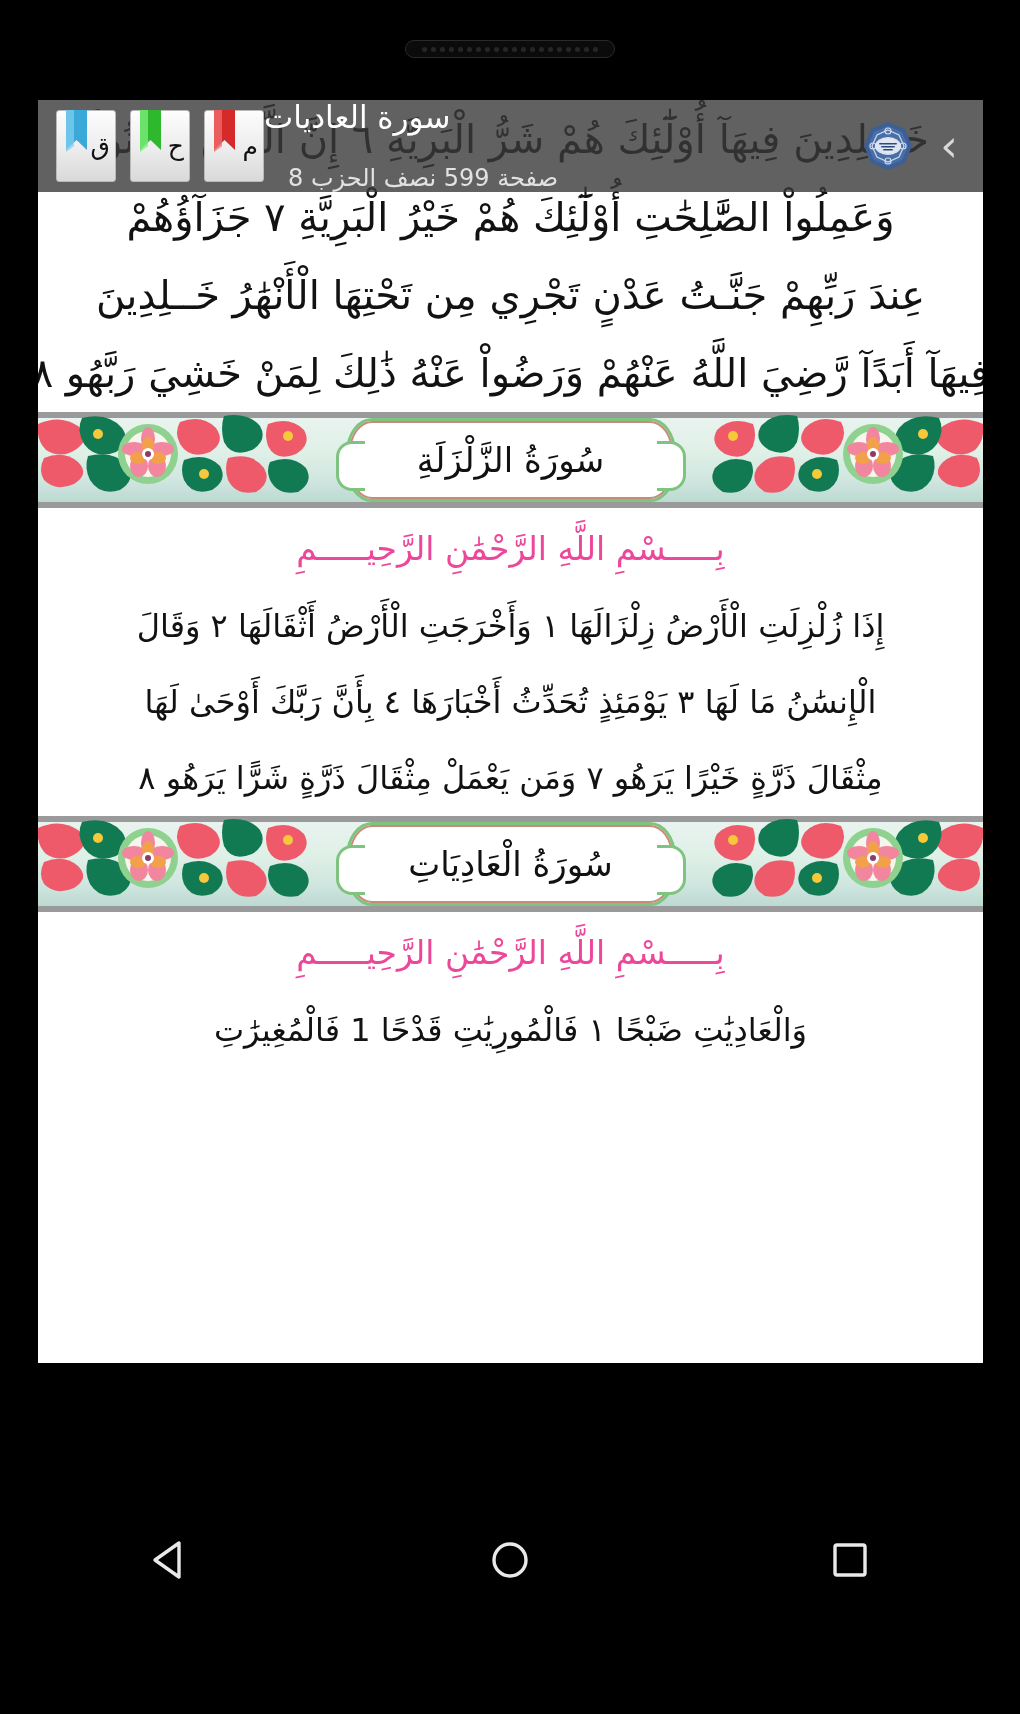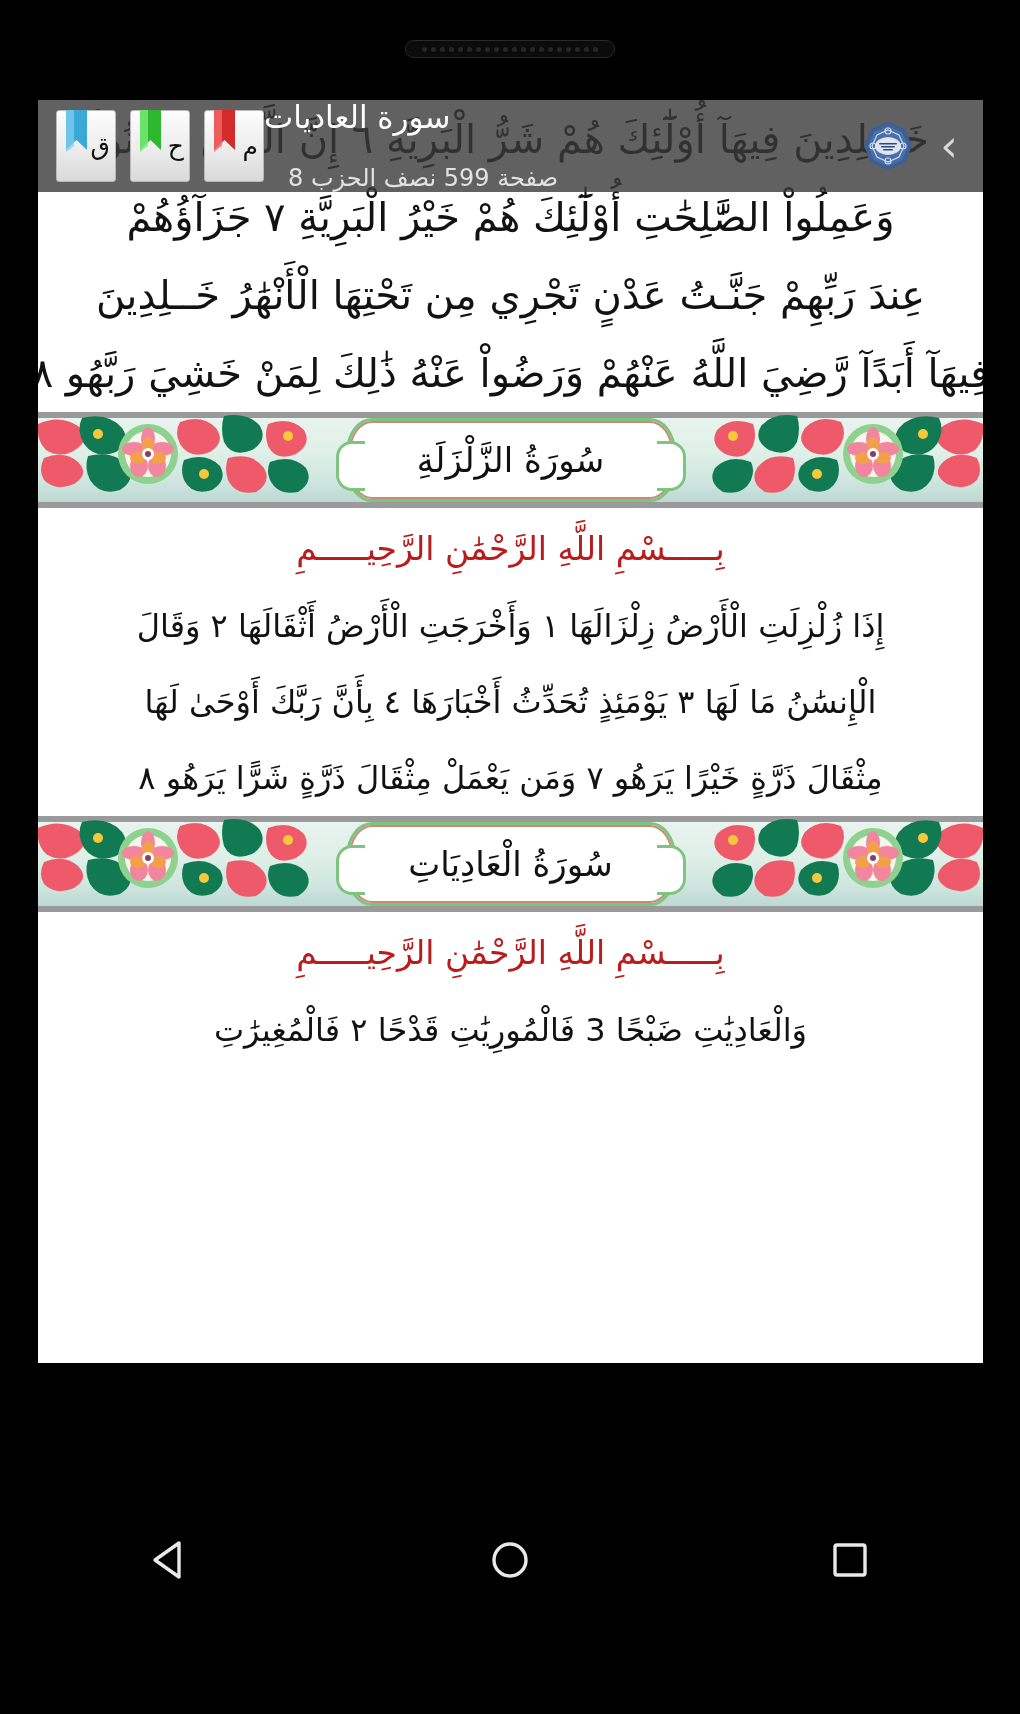--- a/index.html
+++ b/index.html
@@ -41,21 +41,21 @@
     font-family:"DejaVu Sans","Liberation Serif",serif;
     white-space:nowrap;
     line-height:1;
     letter-spacing:-0.5px;
   }
   .qline.big{ font-size:40px; height:78px; display:flex; align-items:center; justify-content:center; }
   .qline.mid{ font-size:32px; height:76px; display:flex; align-items:center; justify-content:center; }
   .basmala{
     font-size:33px; height:80px;
     display:flex; align-items:center; justify-content:center;
-    direction:rtl; color:#b91c1c;
+    direction:rtl; color:#ec4899;
     font-family:"DejaVu Sans","Liberation Serif",serif;
   }
 
   
   .surah-band{
     position:relative;
     width:945px; height:96px;
     background:#9a9a9a;
     display:flex; align-items:center; justify-content:flex-end;
     overflow:hidden;
@@ -359,21 +359,21 @@
 
       <div class="cartouche">
         <div class="cart-shape"></div>
         <div class="surah-title">سُورَةُ الْعَادِيَاتِ</div>
       </div>
     </div>
 
     <div class="basmala">بِـــــسْمِ اللَّهِ الرَّحْمَٰنِ الرَّحِيـــــمِ</div>
 
     <div class="ayah-block">
-      <div class="qline mid">وَالْعَادِيَٰتِ ضَبْحًا 3 فَالْمُورِيَٰتِ قَدْحًا ٢ فَالْمُغِيرَٰتِ</div>
+      <div class="qline mid">وَالْعَادِيَٰتِ ضَبْحًا ١ فَالْمُورِيَٰتِ قَدْحًا 1 فَالْمُغِيرَٰتِ</div>
     </div>
   </div>
 
   <div class="action-bar">
 
     <div class="bm-group">
 
       <div class="bm">
         <svg class="ribbon" viewBox="0 0 21 46">
           <path d="M0 0 H21 V40 L10.5 30 L0 40 Z" fill="#3aa8d8"></path>

